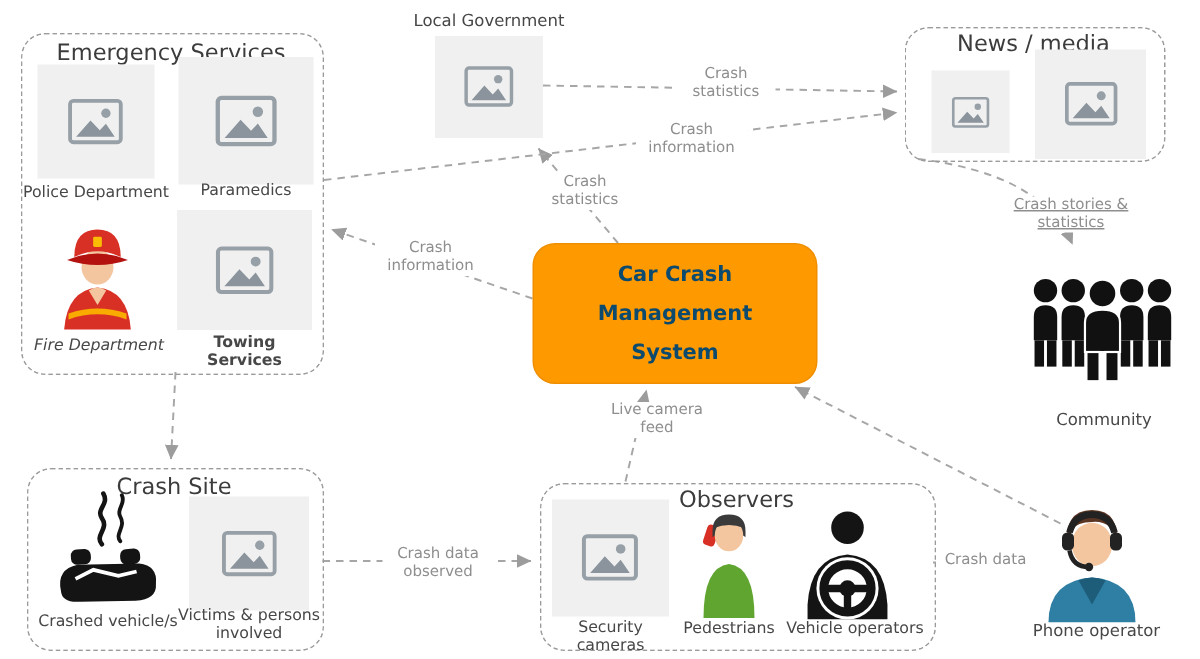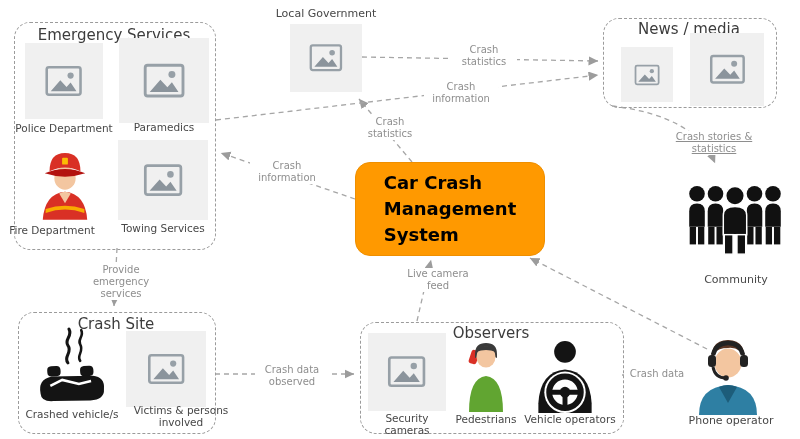--- a/index.html
+++ b/index.html
@@ -10,21 +10,21 @@
   .gtitle{position:absolute;text-align:center;font-size:15px;color:#3c3c3c;}
   .ph{position:absolute;background:#f0f0f0;display:flex;align-items:center;justify-content:center;}
   .ph svg{width:58%;height:58%;}
   .icon{position:absolute;}
   .icon svg{width:100%;height:100%;}
   .nlabel{position:absolute;font-size:10.5px;line-height:12px;color:#474747;text-align:center;}
   .elabel{position:absolute;font-size:10px;line-height:12px;color:#8e8e8e;text-align:center;
           white-space:pre-line;background:#ffffff;padding:0 1px;}
   #system-node{position:absolute;left:355px;top:162px;width:188px;height:92px;background:#FF9900;
           border:1px solid #ef8f00;border-radius:15px;display:flex;align-items:center;justify-content:center;}
-  #system-node .stxt{font-size:18px;line-height:26px;font-weight:bold;color:#000000;white-space:pre-line;}
+  #system-node .stxt{font-size:14px;line-height:26px;font-weight:bold;color:#0c4a6e;text-align:center;white-space:pre-line;}
 </style>
 </head>
 <body>
 
 <div id="canvas">
 
   <svg width="0" height="0" style="position:absolute" aria-hidden="true">
     <defs>
       <g id="ph-ic">
         <rect x="2.8" y="4.5" width="18.4" height="15" rx="1.2" fill="#f0f0f0" stroke="#97a0a7" stroke-width="1.4"></rect>
@@ -193,42 +193,39 @@
         <circle cx="48" cy="12" r="9.5" stroke="#ffffff" stroke-width="1.5"></circle>
         <path d="M36 52 L36 32 Q36 23 48 23 Q60 23 60 32 L60 52 Z" stroke="#ffffff" stroke-width="1.5"></path>
         <rect x="37" y="52" width="9" height="20" stroke="#ffffff" stroke-width="1.5"></rect>
         <rect x="50" y="52" width="9" height="20" stroke="#ffffff" stroke-width="1.5"></rect>
       </g>
     </svg>
   </div>
 
   <div class="nlabel" style="left:12px;top:122px;width:104px;">Police Department</div>
   <div class="nlabel" style="left:117px;top:121px;width:94px;">Paramedics</div>
-  <div class="nlabel" style="left:0;top:224px;width:104px;">Fire Department</div>
-  <div class="nlabel" style="left:116px;top:222px;width:94px;">Towing Services</div>
+  <div class="nlabel" style="left:14px;top:224px;width:104px;font-style:italic;">Fire Department</div>
+  <div class="nlabel" style="left:116px;top:222px;width:94px;font-weight:bold;">Towing Services</div>
   <div class="nlabel" style="left:275px;top:8px;width:102px;font-size:11px;">Local Government</div>
   <div class="nlabel" style="left:16px;top:408px;width:112px;">Crashed vehicle/s</div>
-  <div class="nlabel" style="left:118px;top:404px;width:96px;margin-left:15px;">Victims &amp; persons involved</div>
+  <div class="nlabel" style="left:118px;top:404px;width:96px;">Victims &amp; persons involved</div>
   <div class="nlabel" style="left:362px;top:412px;width:90px;">Security cameras</div>
   <div class="nlabel" style="left:446px;top:413px;width:80px;">Pedestrians</div>
   <div class="nlabel" style="left:518px;top:413px;width:104px;">Vehicle operators</div>
   <div class="nlabel" style="left:683px;top:415px;width:96px;font-size:11px;">Phone operator</div>
   <div class="nlabel" style="left:692px;top:274px;width:88px;font-size:11px;">Community</div>
 
   <div class="elabel" style="left:357px;top:116px;width:64px;">Crash
 statistics</div>
   <div class="elabel" style="left:451px;top:44px;width:64px;">Crash
 statistics</div>
   <div class="elabel" style="left:424px;top:81px;width:72px;">Crash
 information</div>
   <div class="elabel" style="left:250px;top:160px;width:72px;">Crash
 information</div>
-  <div class="elabel" style="left:84px;top:264px;width:72px;">Provide
-emergency
-services</div>
   <div class="elabel" style="left:255px;top:364px;width:72px;">Crash data
 observed</div>
   <div class="elabel" style="left:401px;top:268px;width:72px;">Live camera
 feed</div>
   <div class="elabel" style="left:624px;top:368px;width:64px;">Crash data</div>
   <div class="elabel" style="left:668px;top:131px;width:90px;text-decoration:underline;">Crash stories &amp;
 statistics</div>
 
 </div>
 

